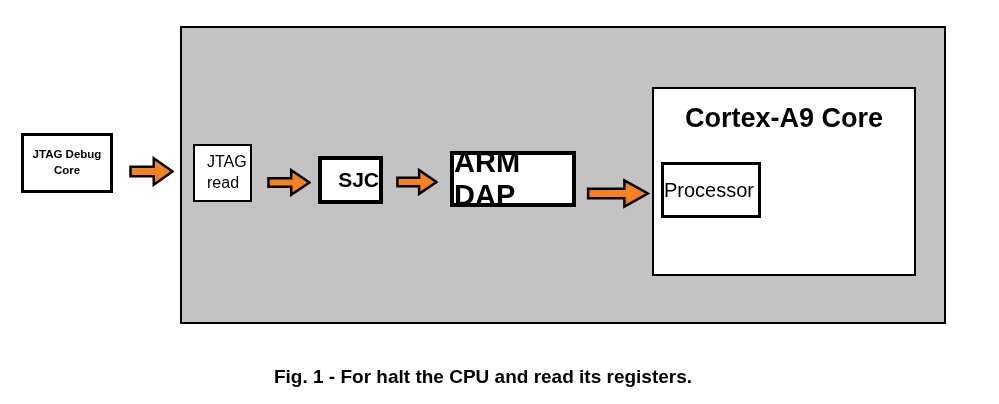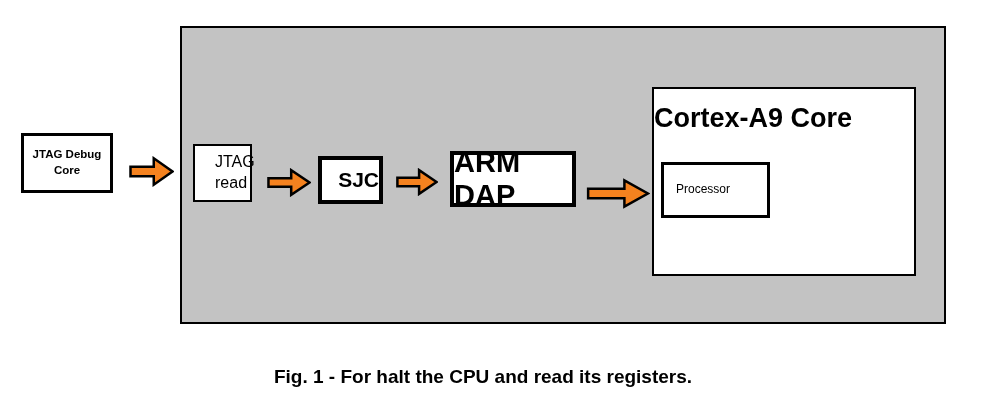--- a/index.html
+++ b/index.html
@@ -42,21 +42,21 @@
     font-size: 11.5px;
     line-height: 1.35;
   }
 
   .jtag-pins {
     left: 193px; top: 144px;
     width: 59px; height: 58px;
     border-width: 2px;
     font-size: 16px;
     line-height: 1.3;
-    padding-left: 20px;
+    padding-left: 12px;
   }
 
   .sjc {
     left: 318px; top: 156px;
     width: 65px; height: 48px;
     border-width: 4px;
     align-items: flex-end;
     font-weight: bold;
     font-size: 21px;
   }
@@ -72,30 +72,31 @@
 
   .cortex-core {
     left: 652px; top: 87px;
     width: 264px; height: 189px;
     border-width: 2px;
     justify-content: flex-start;
   }
   .cortex-title {
     font-weight: bold;
     font-size: 27px;
+    text-align: center;
     padding-top: 14px;
   }
 
   .pdu {
     left: 661px; top: 162px;
-    width: 109px; height: 56px;
+    width: 100px; height: 56px;
     border-width: 3px;
-    font-size: 12px;
+    font-size: 20px;
     line-height: 1.3;
-    padding-left: 12px;
+    padding-left: 0;
   }
 
   .arrow { display: block; }
   .arrow-1 { left: 129px; top: 156px; }
   .arrow-2 { left: 267px; top: 168px; }
   .arrow-3 { left: 396px; top: 168px; }
   .arrow-4 { left: 586px; top: 178px; }
 
   .caption {
     left: 483px; top: 366px;

